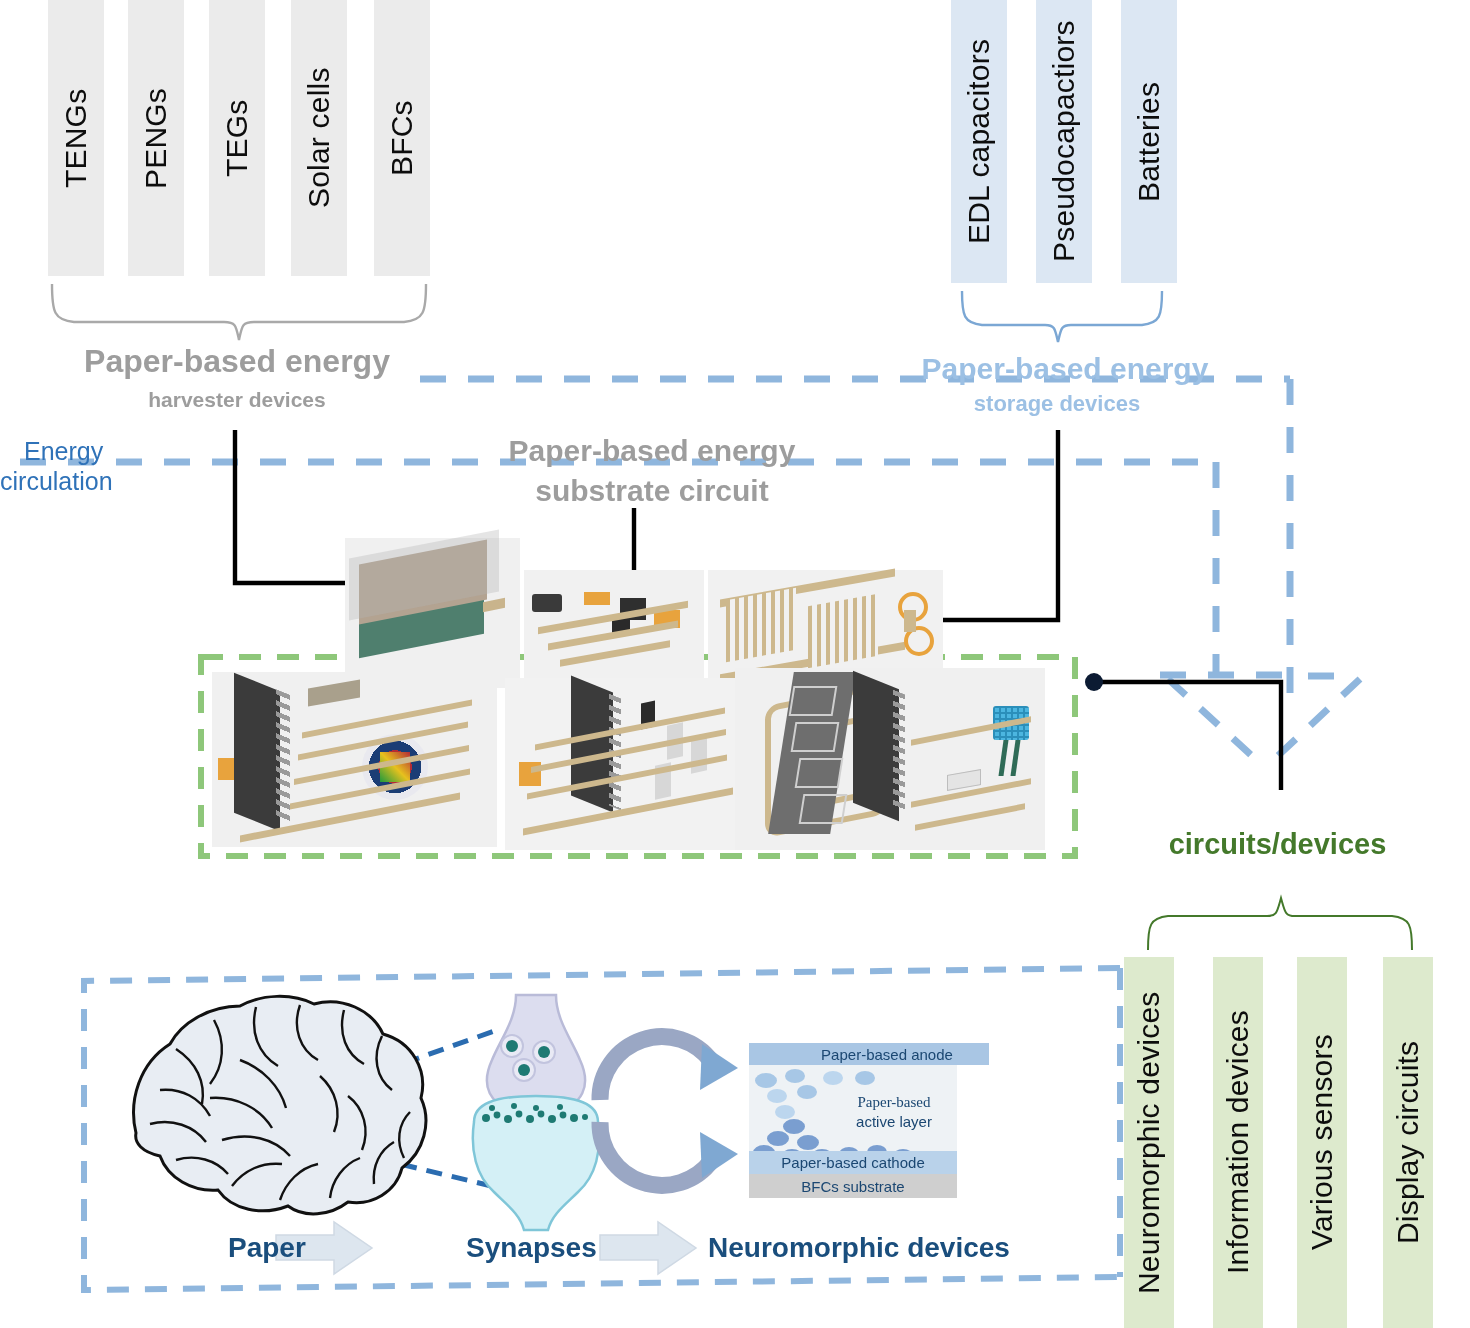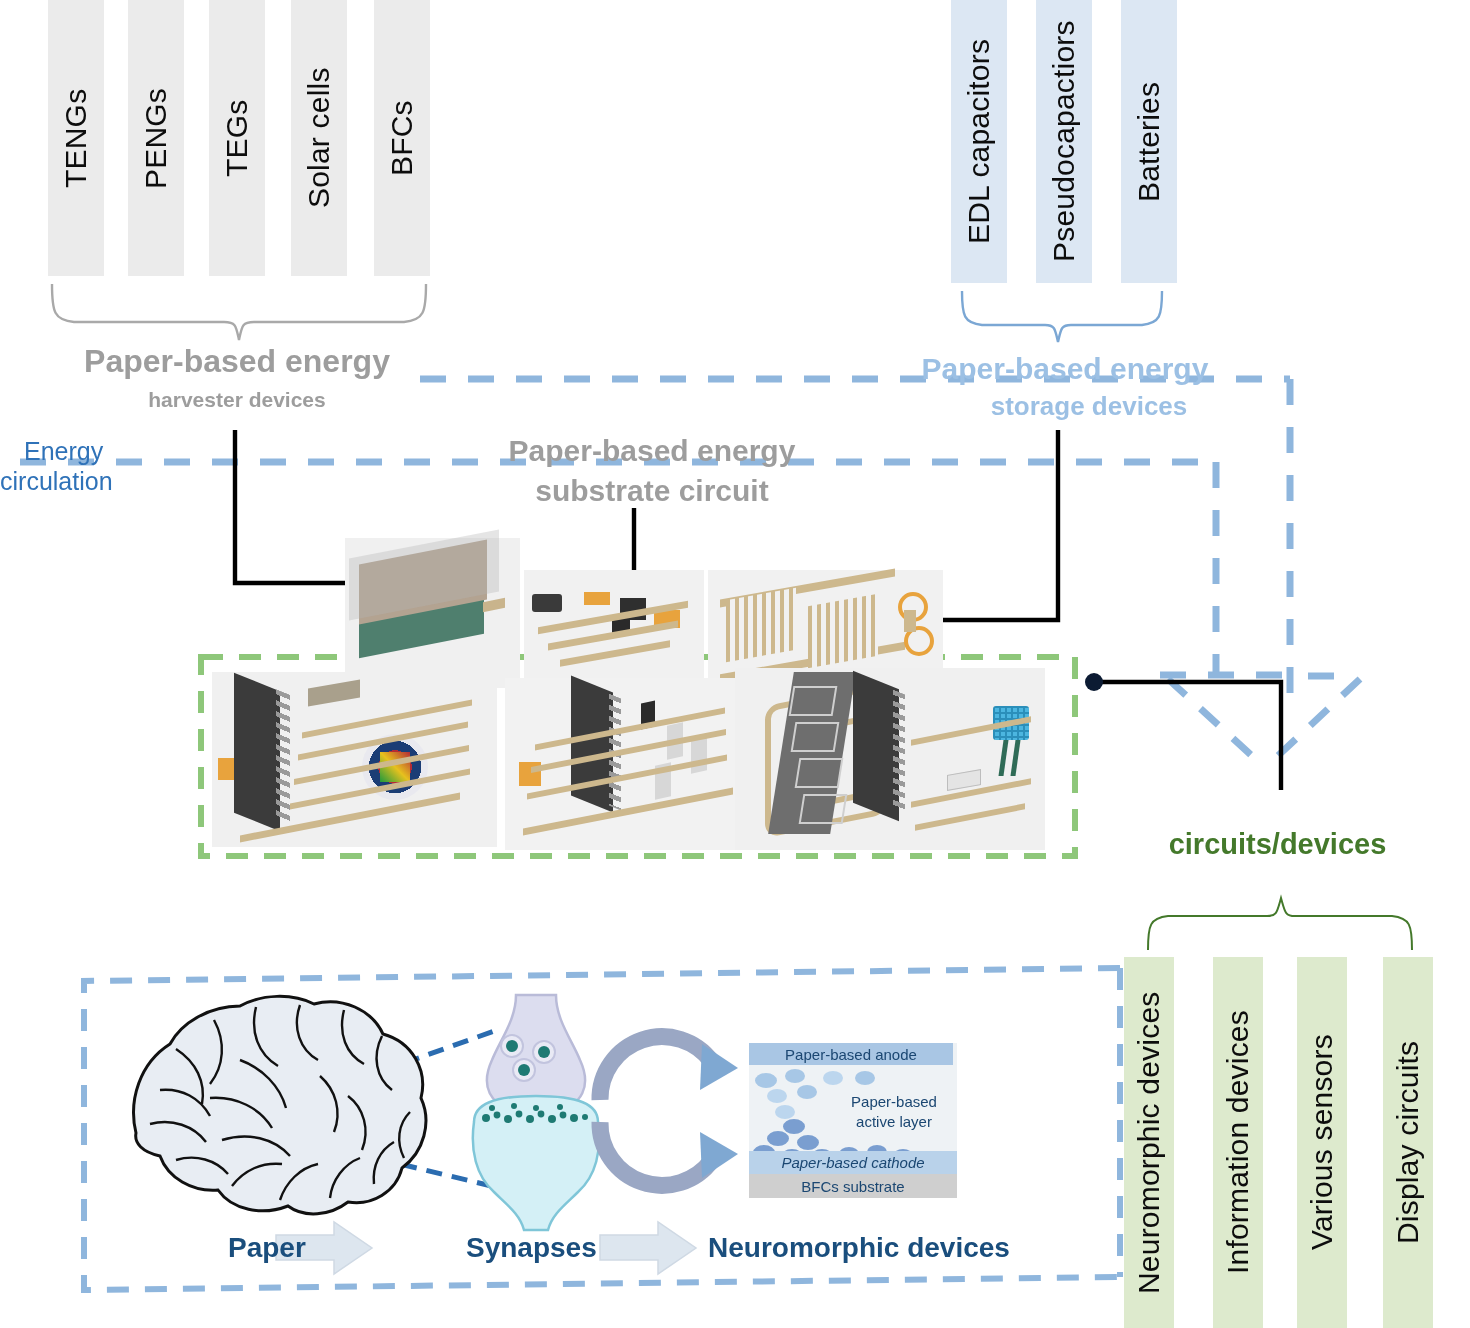--- a/index.html
+++ b/index.html
@@ -255,50 +255,50 @@
     <div style="position:absolute;left:180px;top:146px;width:110px;height:6px;background:#cdb88d;transform:skewY(-11deg);"></div>
   </div>
 
   <div class="htxt gray-t" style="left:62px;top:344px;width:350px;font-size:32px;">Paper-based energy</div>
   <div class="htxt gray-t" style="left:62px;top:388px;width:350px;font-size:21px;">harvester devices</div>
 
   <div class="htxt gray-t" style="left:482px;top:434px;width:340px;font-size:30px;">Paper-based energy</div>
   <div class="htxt gray-t" style="left:482px;top:474px;width:340px;font-size:30px;">substrate circuit</div>
 
   <div class="htxt blue-t" style="left:895px;top:352px;width:340px;font-size:30px;">Paper-based energy</div>
-  <div class="htxt blue-t" style="left:919px;top:392px;width:340px;font-size:26px;">storage devices</div>
+  <div class="htxt blue-t" style="left:887px;top:392px;width:340px;font-size:22px;">storage devices</div>
 
   <div class="htxt green-t" style="left:1090px;top:828px;width:375px;font-size:29px;">circuits/devices</div>
 
   <div class="htxt ec-t" style="left:12px;top:438px;width:180px;margin-left:12px;">Energy</div>
   <div class="htxt ec-t" style="left:0px;top:468px;width:180px;">circulation</div>
 
   <div style="position:absolute;left:749px;top:1043px;width:208px;height:155px;background:#eef2f5;">
-    <div class="dev-anode" style="left:0;top:0;width:204px;height:22px;">Paper-based anode</div>
+    <div class="dev-anode" style="left:0;top:0;width:204px;height:22px;padding-left:36px;">Paper-based anode</div>
     <div class="dev-body" style="left:0;top:22px;width:208px;height:86px;">
       <span style="position:absolute;left:6px;top:8px;width:22px;height:15px;border-radius:50%;background:#a7c7e6;"></span>
       <span style="position:absolute;left:36px;top:4px;width:20px;height:14px;border-radius:50%;background:#a7c7e6;"></span>
       <span style="position:absolute;left:74px;top:6px;width:20px;height:14px;border-radius:50%;background:#bcd6ee;"></span>
       <span style="position:absolute;left:106px;top:6px;width:20px;height:14px;border-radius:50%;background:#a7c7e6;"></span>
       <span style="position:absolute;left:18px;top:24px;width:20px;height:14px;border-radius:50%;background:#bcd6ee;"></span>
       <span style="position:absolute;left:48px;top:20px;width:20px;height:14px;border-radius:50%;background:#a7c7e6;"></span>
       <span style="position:absolute;left:26px;top:40px;width:20px;height:14px;border-radius:50%;background:#bcd6ee;"></span>
       <span style="position:absolute;left:34px;top:54px;width:22px;height:15px;border-radius:50%;background:#7a9ed0;"></span>
       <span style="position:absolute;left:18px;top:66px;width:22px;height:15px;border-radius:50%;background:#7a9ed0;"></span>
       <span style="position:absolute;left:48px;top:70px;width:22px;height:15px;border-radius:50%;background:#7a9ed0;"></span>
       <span style="position:absolute;left:4px;top:80px;width:22px;height:15px;border-radius:50%;background:#7a9ed0;"></span>
       <span style="position:absolute;left:32px;top:84px;width:22px;height:15px;border-radius:50%;background:#7a9ed0;"></span>
       <span style="position:absolute;left:62px;top:84px;width:22px;height:15px;border-radius:50%;background:#7a9ed0;"></span>
       <span style="position:absolute;left:90px;top:82px;width:20px;height:14px;border-radius:50%;background:#7a9ed0;"></span>
       <span style="position:absolute;left:118px;top:80px;width:20px;height:14px;border-radius:50%;background:#7a9ed0;"></span>
       <span style="position:absolute;left:144px;top:84px;width:20px;height:14px;border-radius:50%;background:#7a9ed0;"></span>
-      <div class="dev-act" style="left:86px;top:28px;width:118px;">Paper-based</div>
+      <div class="dev-act" style="left:86px;top:28px;width:118px;font-family:Liberation Serif, serif;">Paper-based</div>
       <div class="dev-act" style="left:86px;top:48px;width:118px;">active layer</div>
     </div>
-    <div class="dev-cathode" style="left:0;top:108px;width:208px;height:23px;font-style:italic;">Paper-based cathode</div>
+    <div class="dev-cathode" style="left:0;top:108px;width:208px;height:23px;">Paper-based cathode</div>
     <div class="dev-sub" style="left:0;top:131px;width:208px;height:24px;">BFCs substrate</div>
   </div>
 
   <div class="arrowlbl" style="left:228px;top:1232px;">Paper</div>
   <div class="arrowlbl" style="left:466px;top:1232px;">Synapses</div>
   <div class="arrowlbl" style="left:708px;top:1232px;">Neuromorphic devices</div>
 
 </div>
 
 </body></html>

